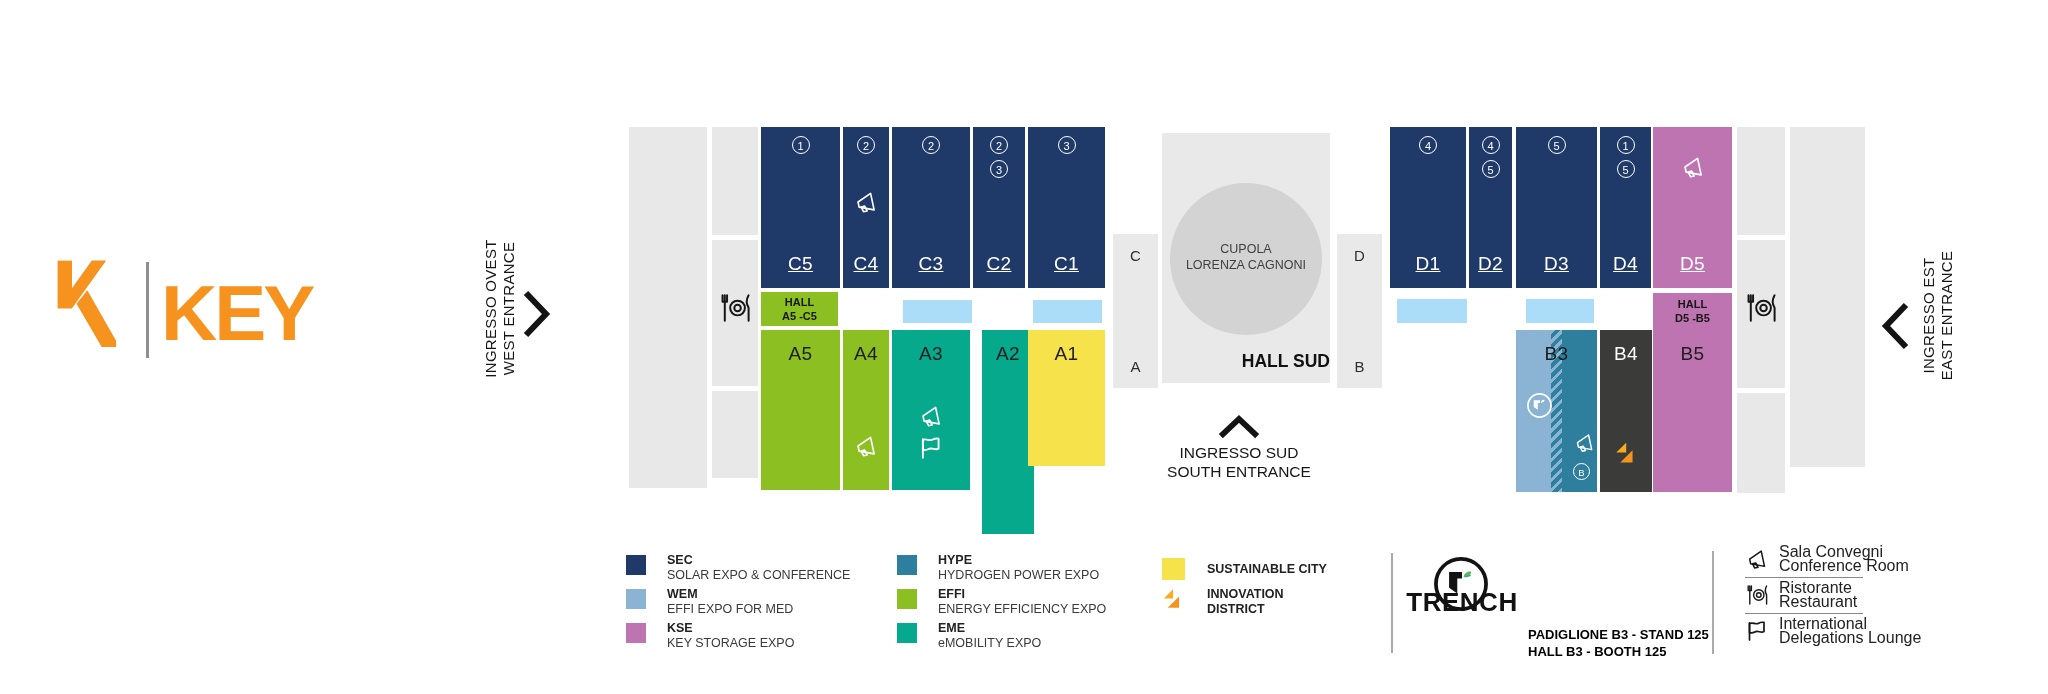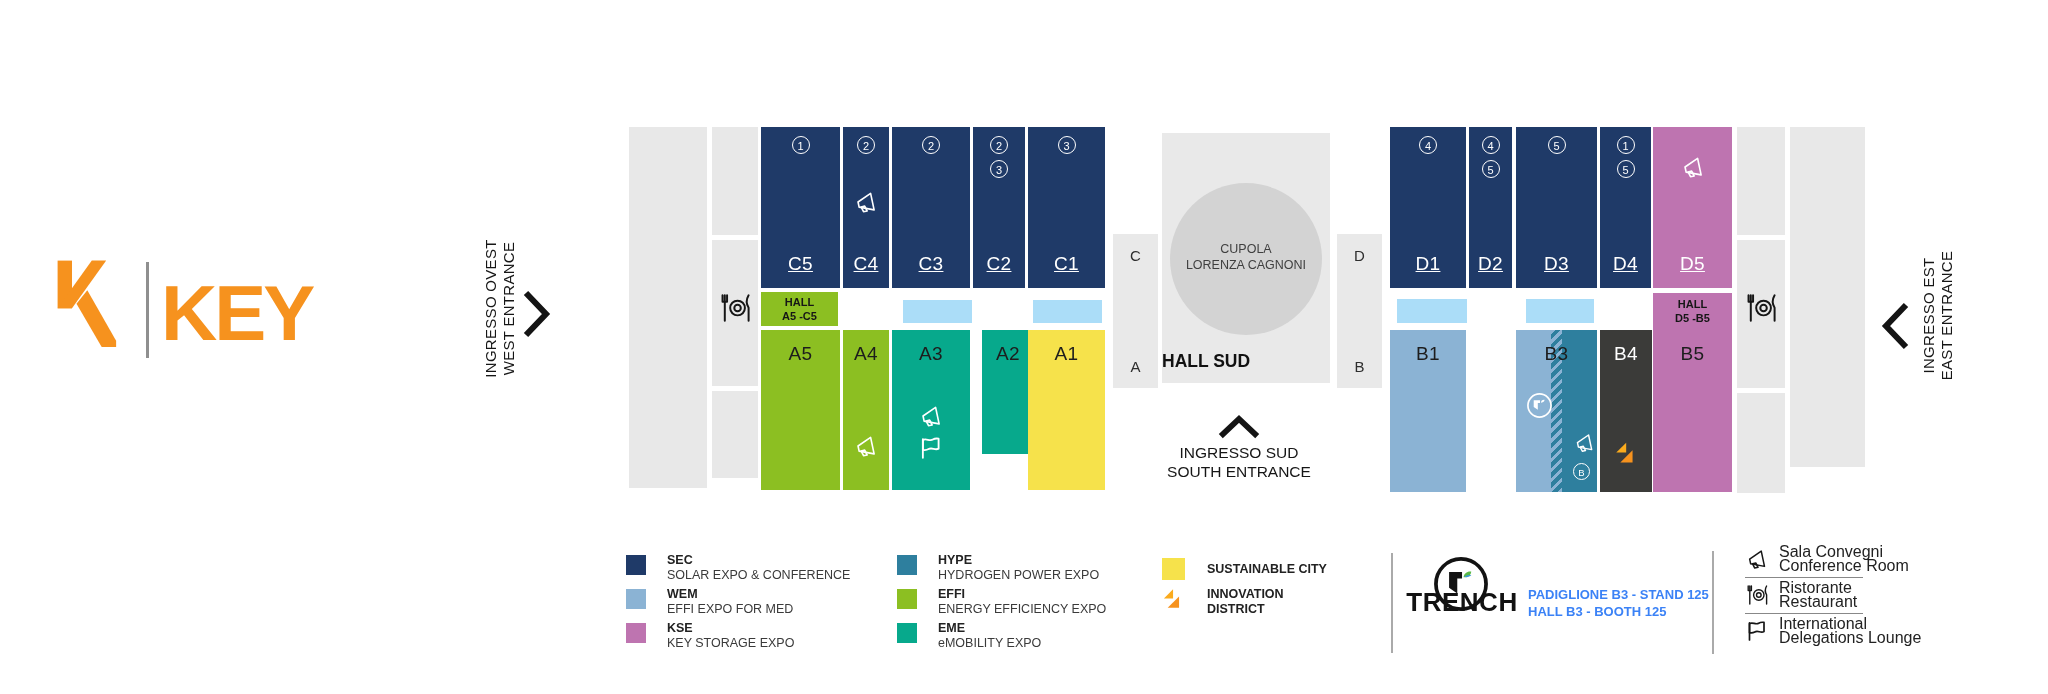--- a/index.html
+++ b/index.html
@@ -32,32 +32,32 @@
   .corridor span{position:absolute;left:0;right:0;text-align:center;font-size:15px;color:#2e2e2e;}
   .hall-link{position:absolute;text-align:center;font-size:11px;font-weight:bold;line-height:13.5px;
              color:#161616;padding-top:4px;box-sizing:border-box;}
   
   .ent-v{position:absolute;width:176px;height:37px;transform:rotate(-90deg);text-align:center;
          font-size:15px;line-height:18px;letter-spacing:.3px;color:#161616;}
   .ent-s{position:absolute;text-align:center;font-size:15.5px;line-height:18.5px;color:#161616;}
   
   .cupola-circle{position:absolute;border-radius:50%;background:var(--cupola);}
   .cupola-txt{position:absolute;left:0;right:0;text-align:center;font-size:12.5px;line-height:16px;color:#3f3f3f;}
-  .hallsud-lbl{position:absolute;left:0;right:0;text-align:left;font-size:17.5px;font-weight:bold;color:#111;}
+  .hallsud-lbl{position:absolute;left:0;right:0;text-align:right;font-size:17.5px;font-weight:bold;color:#111;}
   
   .brand{position:absolute;color:var(--orange);font-weight:bold;font-size:78px;letter-spacing:-3px;line-height:92px;}
   .tagline{position:absolute;font-size:22px;line-height:27.5px;color:#474747;letter-spacing:.4px;font-weight:500;}
   .logo-div{position:absolute;width:2.5px;background:#8f8f8f;}
   
   .sw{position:absolute;width:20px;height:20px;}
   .lg-code{position:absolute;font-size:12.5px;font-weight:bold;color:#222;}
   .lg-name{position:absolute;font-size:12.5px;color:#3a3a3a;}
   .vdiv{position:absolute;width:1.5px;background:#aaa;}
   .trench-word{position:absolute;font-size:26px;font-weight:bold;letter-spacing:.5px;color:#121212;text-align:center;}
-  .booth{position:absolute;font-size:13px;font-weight:bold;color:#3b82f6;line-height:17px;}
+  .booth{position:absolute;font-size:13px;font-weight:bold;color:#000000;line-height:17px;margin-top:40px;}
   .fac-txt{position:absolute;font-size:16px;line-height:14px;color:#222;}
   .fac-sep{position:absolute;height:1px;background:#888;}
   .hatch{position:absolute;background:repeating-linear-gradient(135deg,var(--wem) 0 3px,var(--hype) 3px 7px);}
 </style>
 </head>
 <body>
 
 <svg width="0" height="0" style="position:absolute" aria-hidden="true">
   <defs>
     <symbol id="i-mega" viewBox="0 0 24 24">
@@ -174,24 +174,24 @@
   </div>
   <div class="blk eme" style="left:892px;top:330px;width:78px;height:160px">
     <span class="hname top dk">A3</span>
     <svg class="micon wt" style="top:74px" width="26" height="26">
         <use href="#i-mega"></use>
       </svg>
     <svg class="micon wt" style="top:105px" width="26" height="26">
         <use href="#i-flag"></use>
       </svg>
   </div>
-  <div class="blk eme" style="left:982px;top:330px;width:52px;height:124px">
+  <div class="blk eme" style="left:982px;top:330px;width:52px;height:204px">
     <span class="hname top dk">A2</span>
   </div>
-  <div class="blk yellow" style="left:1028px;top:330px;width:77px;height:160px">
+  <div class="blk yellow" style="left:1028px;top:330px;width:77px;height:136px">
     <span class="hname top dk">A1</span>
   </div>
 
   <div class="corridor" style="left:1113px;top:234px;width:45px;height:154px">
     <span style="top:13px">C</span>
     <span style="bottom:13px">A</span>
   </div>
 
   <div class="blk" style="left:1162px;top:133px;width:168px;height:250px;background:#e9e9e9">
     <div class="cupola-circle" style="left:8px;top:50px;width:152px;height:152px"></div>
@@ -248,23 +248,20 @@
     <span class="hname bot lt">D5</span>
   </div>
 
   <div class="blk lblue" style="left:1397px;top:299px;width:70px;height:24px"></div>
   <div class="blk lblue" style="left:1526px;top:299px;width:68px;height:24px"></div>
   <div class="hall-link kse" style="left:1653px;top:293px;width:79px;height:37px;padding-top:5px">
     <div>HALL</div>
     <div>D5 -B5</div>
   </div>
 
-  <div class="blk wem" style="left:1390px;top:330px;width:76px;height:162px">
-    <span class="hname top dk">B1</span>
-  </div>
   <div class="blk wem" style="left:1516px;top:330px;width:81px;height:162px">
     <div class="blk hype" style="left:46px;top:0;width:35px;height:162px"></div>
     <div class="hatch" style="left:35px;top:0;width:11px;height:162px"></div>
     <span class="hname top dk" style="z-index:2">B3</span>
     <svg class="abs wt" style="left:10px;top:62px" width="27" height="27">
         <use href="#i-trench-w"></use>
       </svg>
     <svg class="abs wt" style="left:57px;top:102px" width="23" height="23">
         <use href="#i-mega"></use>
       </svg>

